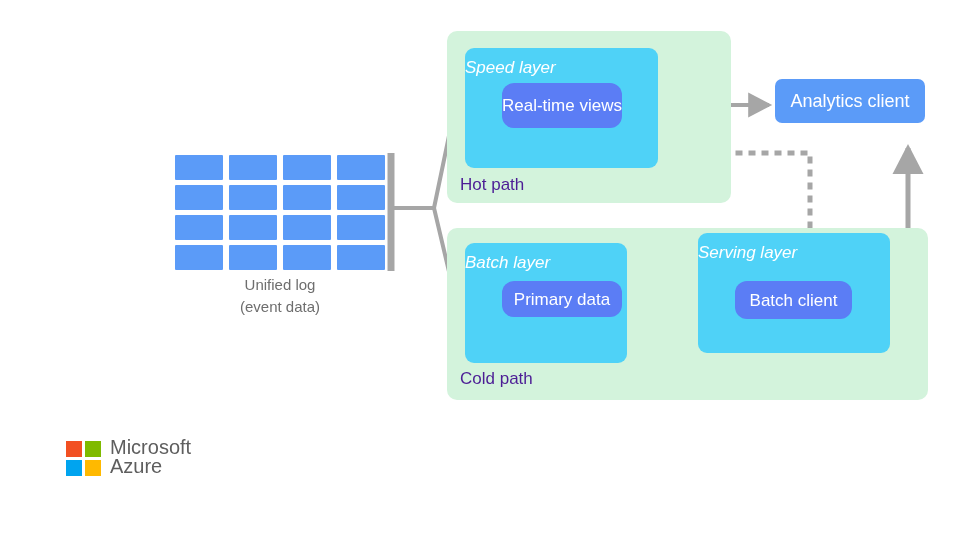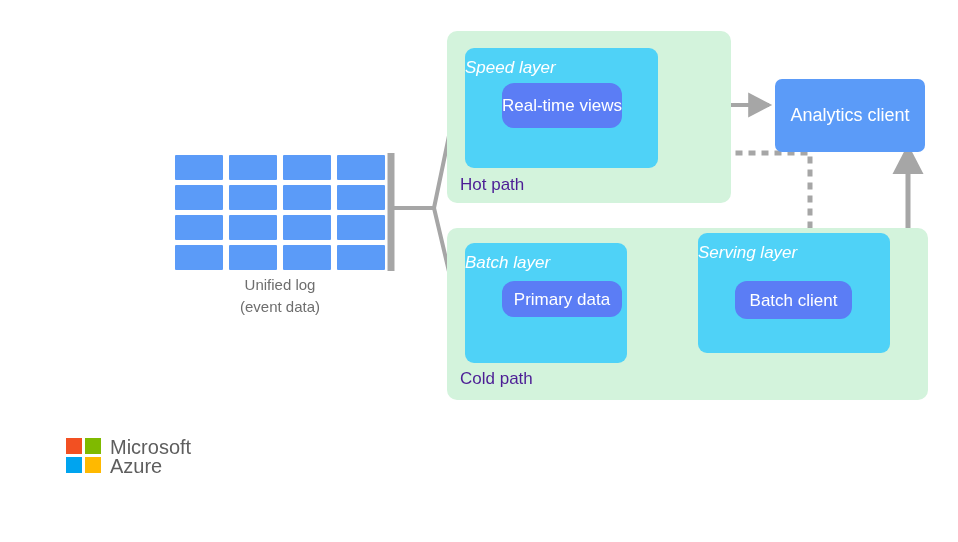--- a/index.html
+++ b/index.html
@@ -97,36 +97,36 @@
   }
   #real-time-views { left: 502px; top: 83px;  width: 120px; height: 45px; }
   #primary-data    { left: 502px; top: 281px; width: 120px; height: 36px; }
   #batch-views     { left: 735px; top: 281px; width: 117px; height: 38px; }
 
   
   #analytics-client {
     left: 775px;
     top: 79px;
     width: 150px;
-    height: 73px;
+    height: 44px;
     background: #5B9BF8;
     border-radius: 7px;
     color: #FFFFFF;
     font-size: 18px;
     display: flex;
     align-items: center;
     justify-content: center;
   }
 
   
   #azure-logo {
     left: 66px;
     top: 438px;
     display: flex;
-    align-items: flex-start;
+    align-items: flex-end;
     gap: 9px;
   }
   #azure-logo-squares {
     display: grid;
     grid-template-columns: 16px 16px;
     grid-template-rows: 16px 16px;
     gap: 3px;
   }
   .logo-sq { width: 16px; height: 16px; }
   #azure-logo-wordmark {

